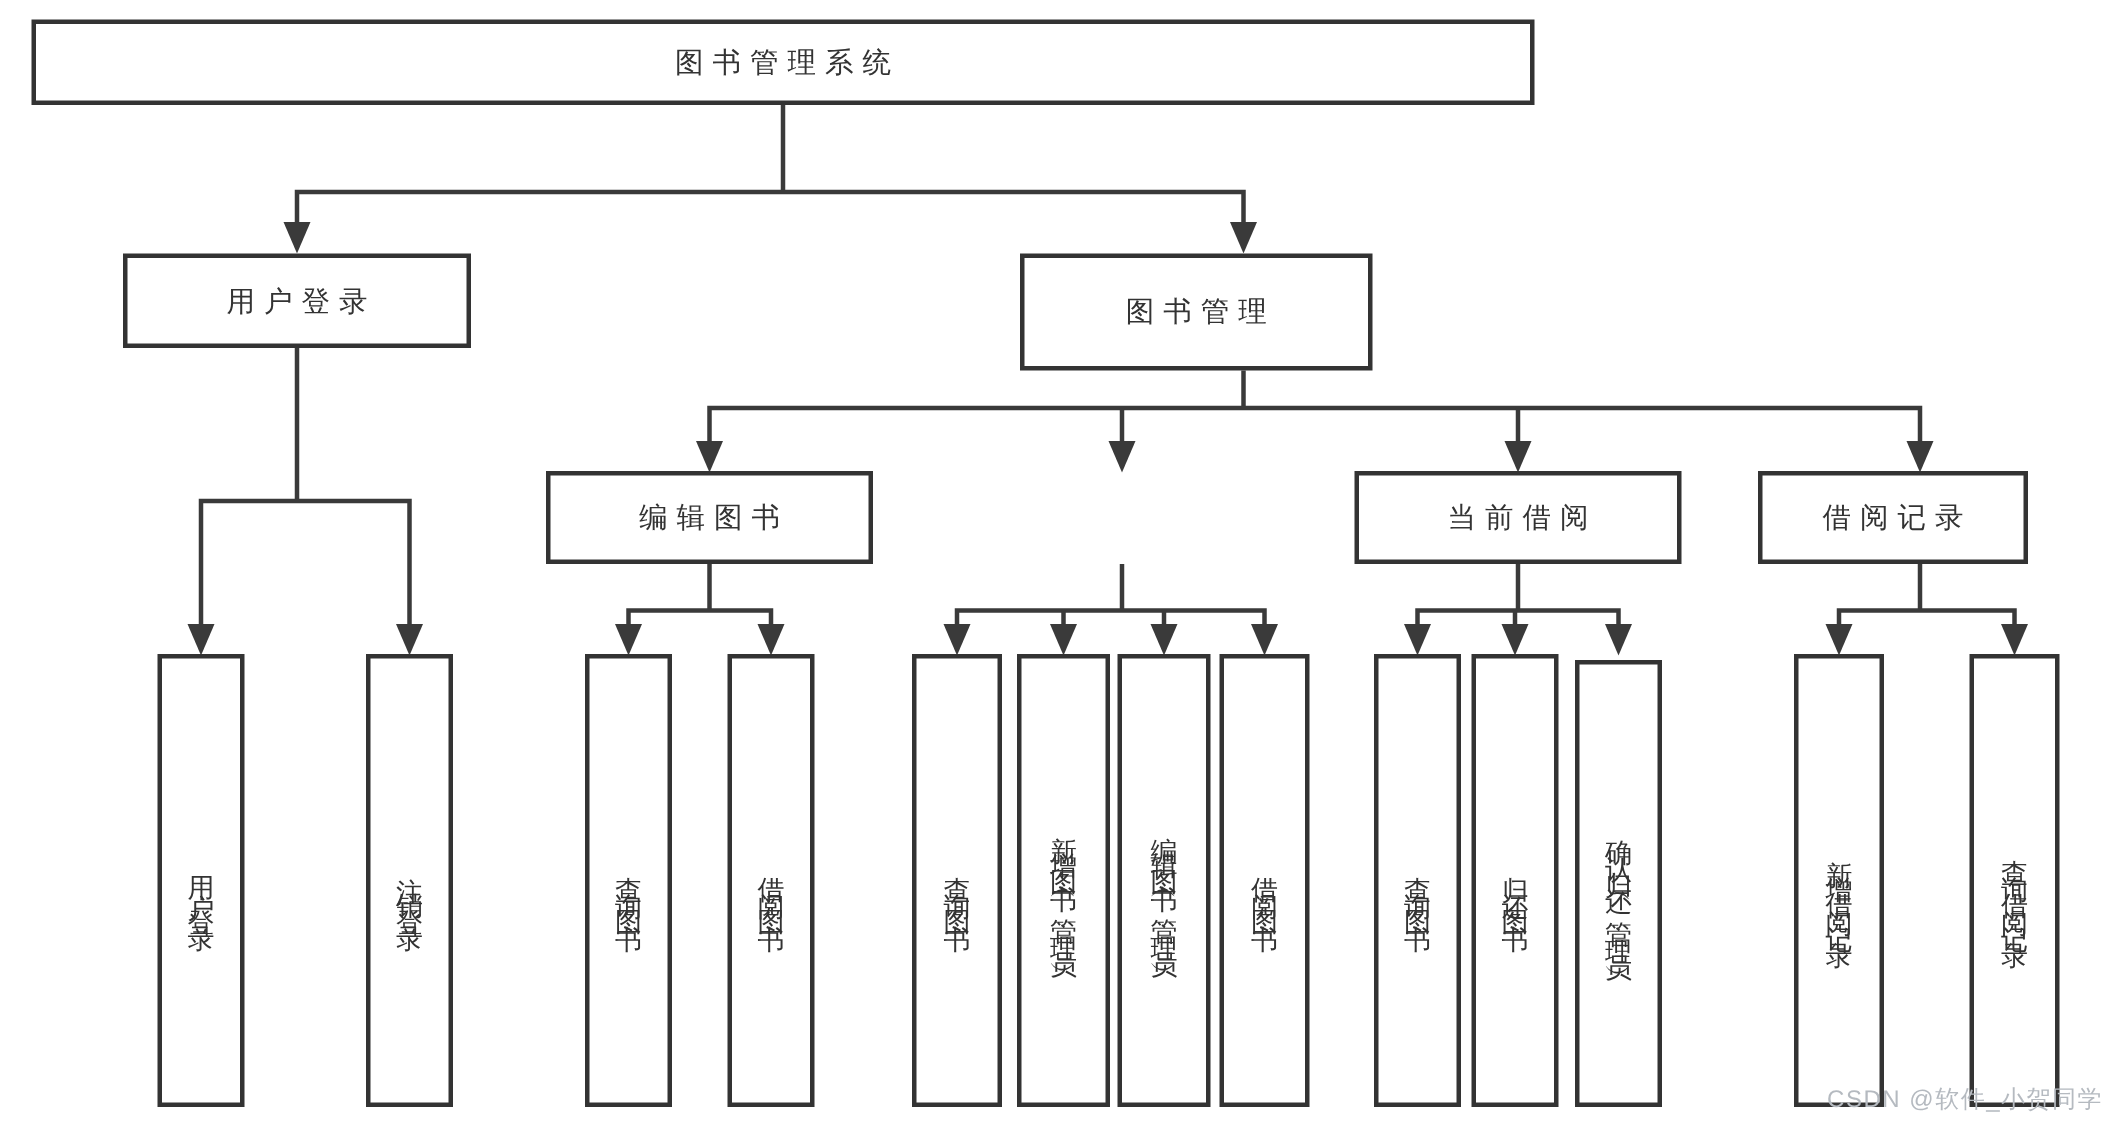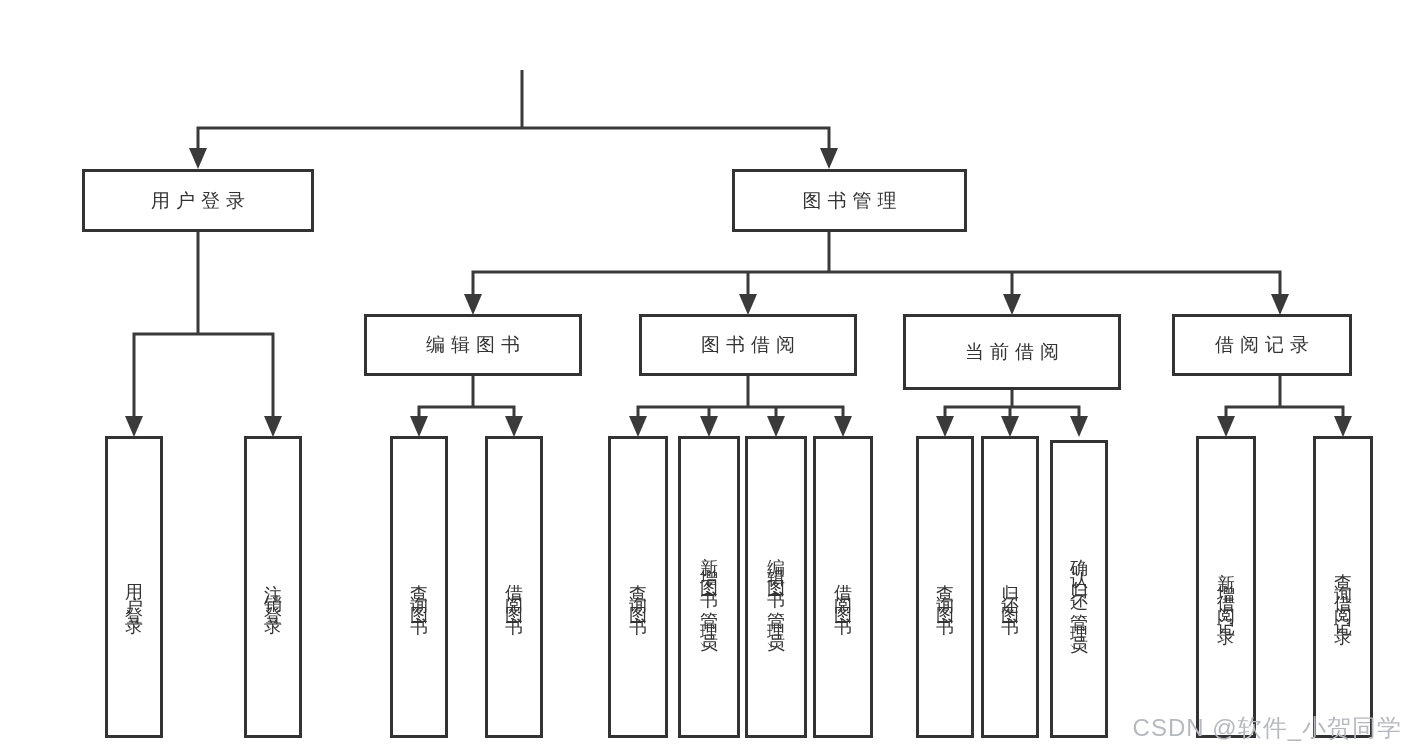--- a/index.html
+++ b/index.html
@@ -44,21 +44,21 @@
     text-orientation: mixed;
     font-size: 18px;
     letter-spacing: 11px;
     padding-top: 10px; 
   }
   .watermark {
     position: absolute;
     right: 3px;
     bottom: 3px;
     z-index: 6;
-    font-size: 24px;
+    font-size: 16px;
     letter-spacing: 1px;
     color: #b5bac0;
   }
 </style>
 </head>
 <body>
 
 <div class="canvas">
 
   <svg class="wires" width="1405" height="747" viewBox="0 0 1405 747">
@@ -106,27 +106,27 @@
       <polygon points="767,416 785,416 776,437"></polygon>
       <polygon points="834,416 852,416 843,437"></polygon>
       <polygon points="936,416 954,416 945,437"></polygon>
       <polygon points="1001,416 1019,416 1010,437"></polygon>
       <polygon points="1070,416 1088,416 1079,437"></polygon>
       <polygon points="1217,416 1235,416 1226,437"></polygon>
       <polygon points="1334,416 1352,416 1343,437"></polygon>
     </g>
   </svg>
 
+  <div class="node hbox" style="left:21px;top:13px;width:1002px;height:57px">图书管理系统</div>
 
   <div class="node hbox" style="left:82px;top:169px;width:232px;height:63px">用户登录</div>
-  <div class="node hbox" style="left:732px;top:169px;width:235px;height:63px">图书管理</div>
+  <div class="node hbox" style="left:680px;top:169px;width:235px;height:78px">图书管理</div>
 
   <div class="node hbox" style="left:364px;top:314px;width:218px;height:62px">编辑图书</div>
-  <div class="node hbox" style="left:639px;top:314px;width:218px;height:62px">图书借阅</div>
-  <div class="node hbox" style="left:903px;top:314px;width:218px;height:76px">当前借阅</div>
+  <div class="node hbox" style="left:903px;top:314px;width:218px;height:62px">当前借阅</div>
   <div class="node hbox" style="left:1172px;top:314px;width:180px;height:62px">借阅记录</div>
 
   <div class="node vbox" style="left:105px;top:436px;width:58px;height:302px">用户登录</div>
   <div class="node vbox" style="left:244px;top:436px;width:58px;height:302px">注销登录</div>
 
   <div class="node vbox" style="left:390px;top:436px;width:58px;height:302px">查询图书</div>
   <div class="node vbox" style="left:485px;top:436px;width:58px;height:302px">借阅图书</div>
 
   <div class="node vbox" style="left:608px;top:436px;width:60px;height:302px">查询图书</div>
   <div class="node vbox" style="left:678px;top:436px;width:62px;height:302px">新增图书（管理员）</div>

